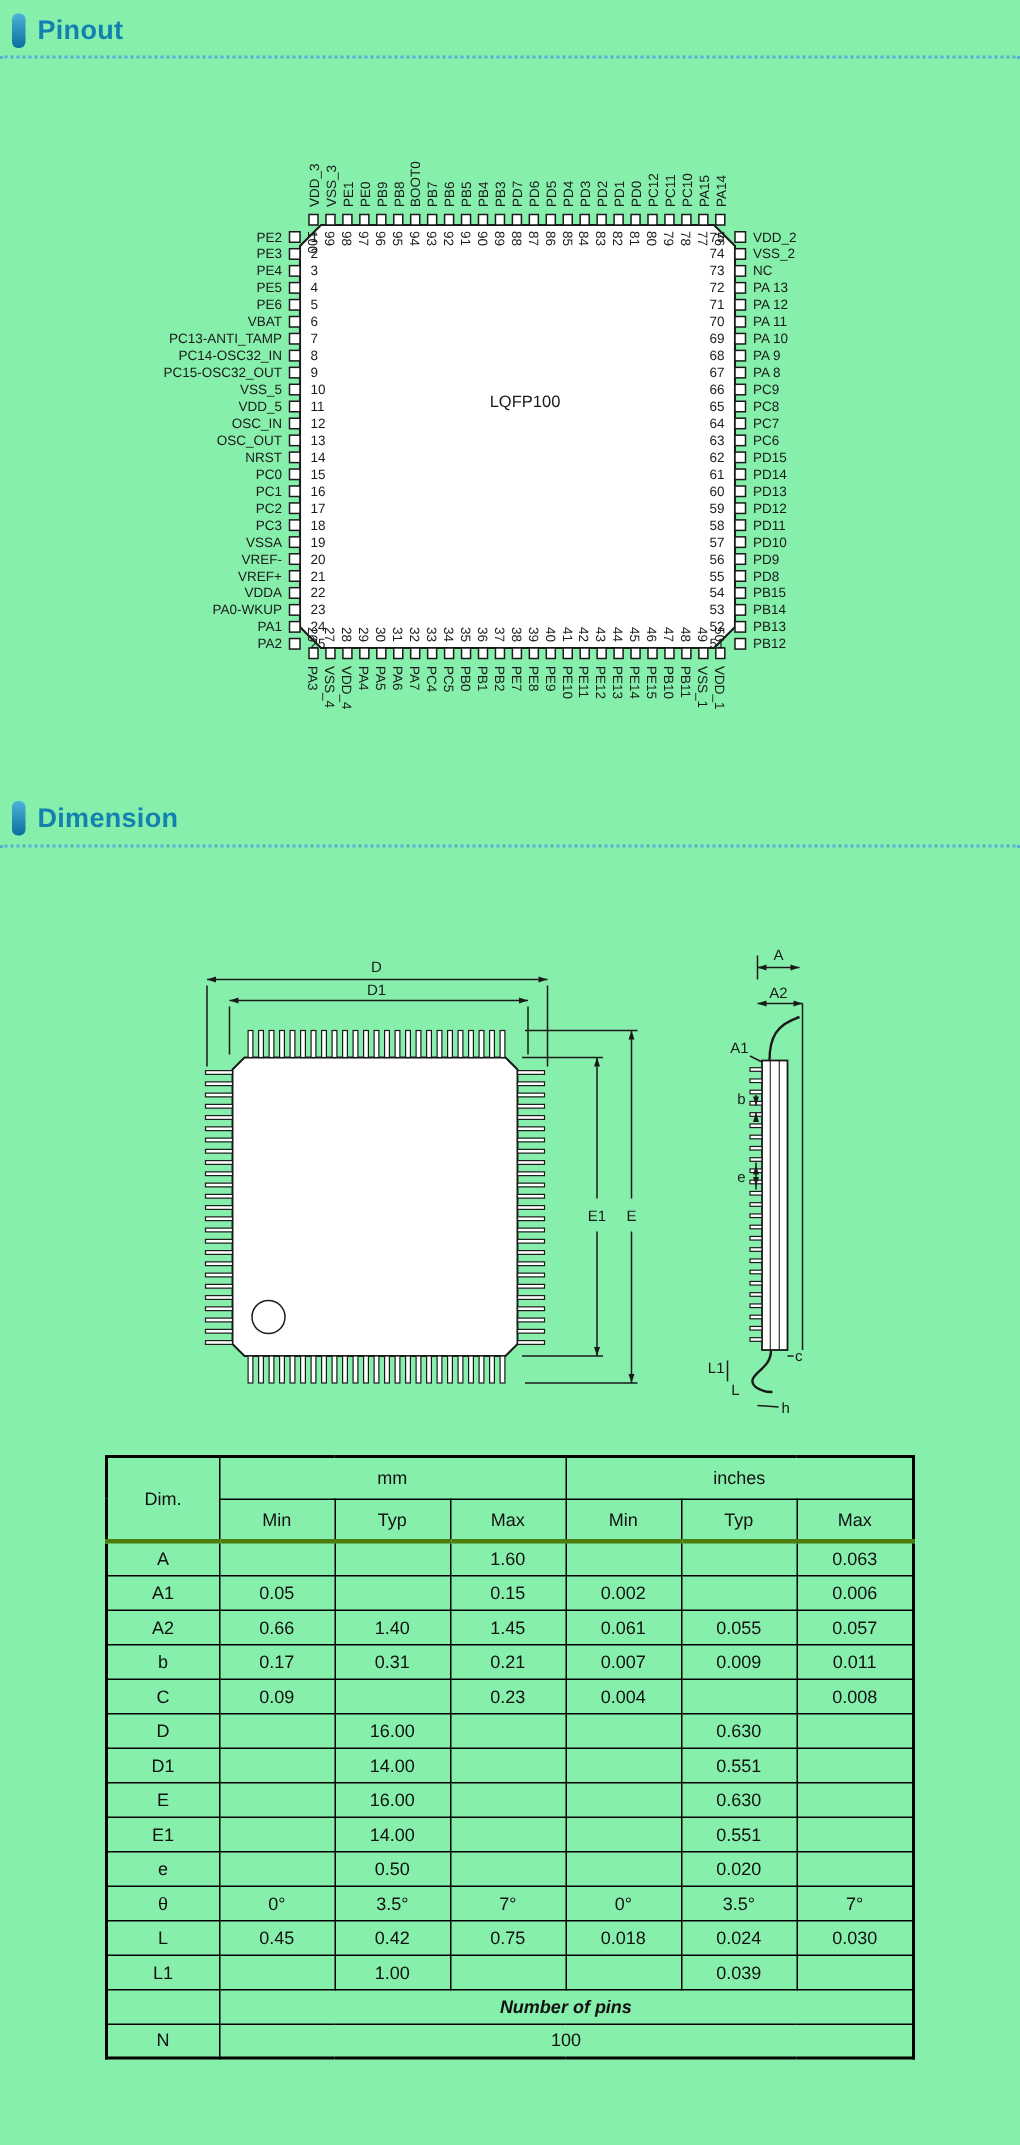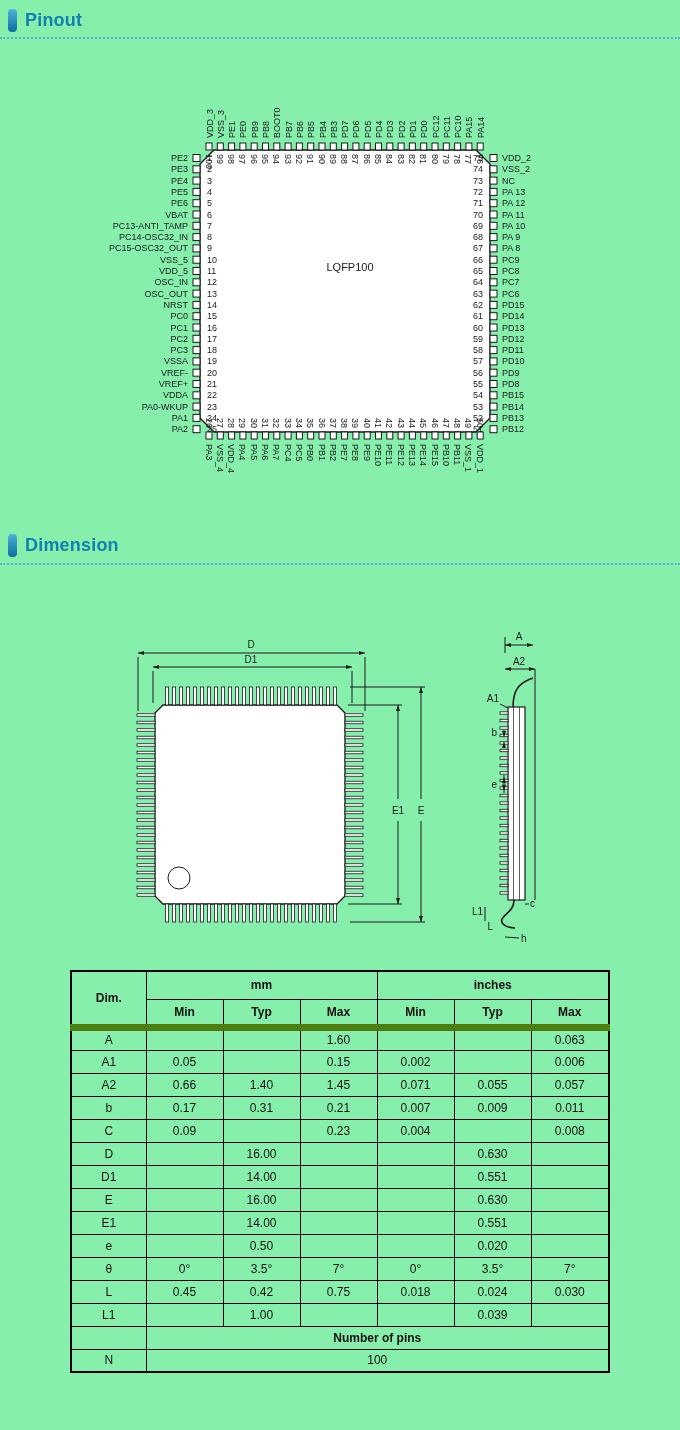--- a/index.html
+++ b/index.html
@@ -28,24 +28,24 @@
   
   #dim-table-wrap { position:absolute; left:70px; top:970px; }
   table.dims {
     border-collapse:collapse; table-layout:fixed; width:538px;
     font-size:12px; color:#111;
   }
   table.dims td, table.dims th {
     border:1px solid #000; text-align:center; vertical-align:middle;
     height:23px; padding:0 2px; font-weight:normal;
   }
-  table.dims .hdr { font-weight:bold; height:28px; }
-  table.dims .thick-bottom { border-bottom:7px solid #4d7c0f; }
+  table.dims .hdr { font-weight:normal; height:28px; }
+  table.dims .thick-bottom { border-bottom:3px solid #4d7c0f; }
   table.dims { border:2px solid #000; }
-  table.dims .bold { font-weight:bold; }
+  table.dims .bold { font-weight:bold;font-style:italic; }
 </style>
 </head>
 <body>
 
 <div id="page">
 
   <div class="section-header" style="top:9px;">
     <div class="section-bar"></div>
     <div class="section-title">Pinout</div>
   </div>
@@ -595,21 +595,21 @@
             <td>0.15</td>
             <td>0.002</td>
             <td></td>
             <td>0.006</td>
           </tr>
           <tr>
             <td>A2</td>
             <td>0.66</td>
             <td>1.40</td>
             <td>1.45</td>
-            <td>0.071</td>
+            <td>0.061</td>
             <td>0.055</td>
             <td>0.057</td>
           </tr>
           <tr>
             <td>b</td>
             <td>0.17</td>
             <td>0.31</td>
             <td>0.21</td>
             <td>0.007</td>
             <td>0.009</td>

